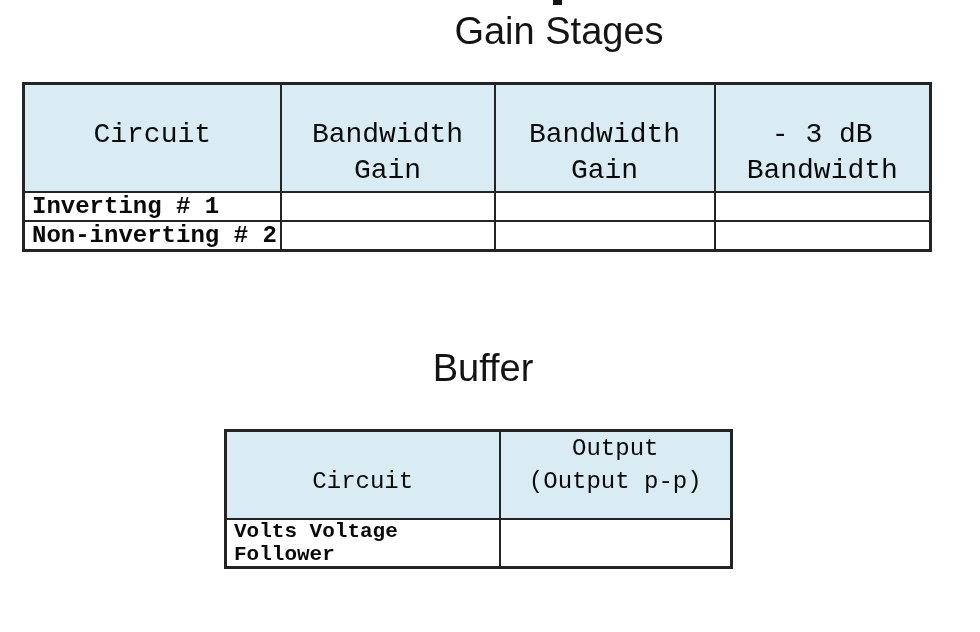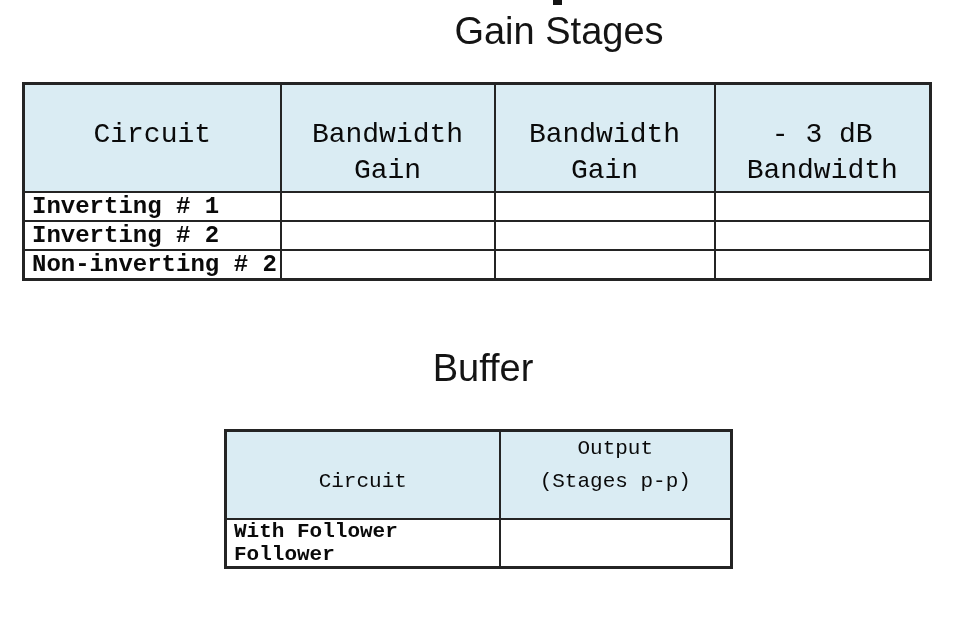--- a/index.html
+++ b/index.html
@@ -48,21 +48,21 @@
   }
   table { border: 3px solid var(--border-color, #242424); }
 
   th {
     background: var(--header-fill, #daecf3);
     font-weight: normal;
     vertical-align: bottom;
     text-align: center;
   }
   .gain-table th   { font-size: 28px; padding-bottom: 2px; }
-  .buffer-table th { font-size: 21px; padding-bottom: 20px; }
+  .buffer-table th { font-size: 24px; padding-bottom: 20px; }
 
   .gain-table th .hl   { height: 36px; line-height: 36px; }
   .buffer-table th .hl { height: 33px; line-height: 33px; }
 
   .gain-table thead tr   { height: 108px; }
   .gain-table tbody tr   { height: 18px;  }
   .buffer-table thead tr { height: 82px;  }
   .buffer-table tbody tr { height: 37px;  }
 
   td {
@@ -112,26 +112,20 @@
       </tr>
     </thead>
     <tbody>
       <tr>
         <td>Inverting # 1</td>
         <td></td>
         <td></td>
         <td></td>
       </tr>
       <tr>
-        <td>Inverting # 2</td>
-        <td></td>
-        <td></td>
-        <td></td>
-      </tr>
-      <tr>
         <td>Non-inverting # 2</td>
         <td></td>
         <td></td>
         <td></td>
       </tr>
     </tbody>
   </table>
 
   <h2 class="title title-buffer">Buffer</h2>
 
@@ -141,25 +135,25 @@
         <col style="width:232px">
     </colgroup>
     <thead>
       <tr>
         <th>
           <div class="hl"></div>
           <div class="hl">Circuit</div>
         </th>
         <th>
           <div class="hl">Output</div>
-          <div class="hl">(Stages p-p)</div>
+          <div class="hl">(Output p-p)</div>
         </th>
       </tr>
     </thead>
     <tbody>
       <tr>
-        <td>With Follower Follower</td>
+        <td>Volts Voltage Follower</td>
         <td></td>
       </tr>
     </tbody>
   </table>
 
 </div>
 
 </body></html>

